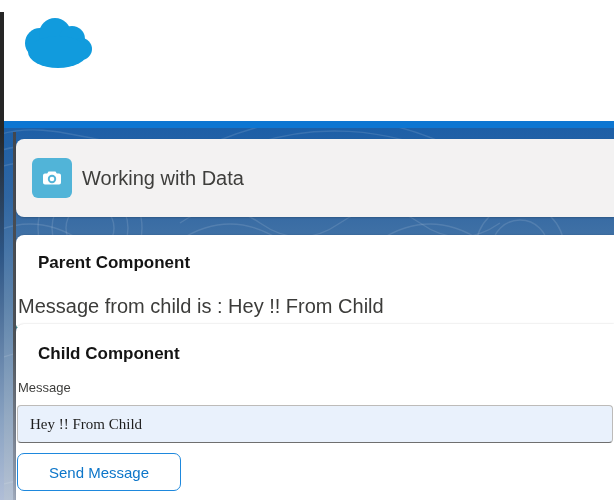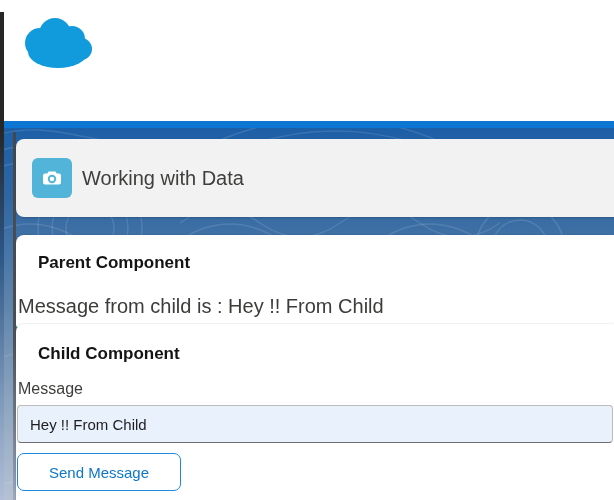--- a/index.html
+++ b/index.html
@@ -39,24 +39,24 @@
   .page-title{position:absolute;left:66px;top:0;height:78px;display:flex;align-items:center;
     font-size:20px;font-weight:400;color:#3e3e3c;}
 
   
   .card{position:absolute;left:16px;right:0;background:#fff;z-index:10;
     box-shadow:0 0 2px rgba(0,0,0,.2);}
   .parent-card{top:223px;height:94px;border-radius:8px 0 0 8px;border-bottom:4px solid #0f766e;}
   .child-card{top:312px;height:180px;border-radius:8px 0 0 0;}
   .card-title{position:absolute;left:22px;top:18px;font-size:17px;font-weight:700;color:#141414;}
   .parent-message{position:absolute;left:2px;top:60px;font-size:20px;color:#3c3c3a;}
-  .field-label{position:absolute;left:2px;top:56px;font-size:16px;color:#3e3e3c;}
+  .field-label{position:absolute;left:2px;top:56px;font-size:13px;color:#3e3e3c;}
   .message-input{position:absolute;left:1px;top:81px;width:596px;height:38px;box-sizing:border-box;
     background:#e9f1fc;border:1px solid #bdbbb9;border-bottom-color:#6f6f6f;border-radius:4px;
-    padding:0 12px;font-size:15px;color:#1d1d1d;font-family:Liberation Sans, sans-serif;outline:none;}
+    padding:0 12px;font-size:15px;color:#1d1d1d;font-family:Liberation Serif, serif;outline:none;}
   .send-button{position:absolute;left:1px;top:129px;width:164px;height:38px;background:#fff;
     border:1.5px solid #1e88dd;border-radius:7px;color:#0d76c9;font-size:15px;cursor:pointer;
     font-family:"Liberation Sans",sans-serif;}
 </style>
 </head>
 <body>
 
 <div class="screen">
 
   <div class="window-edge"></div>

